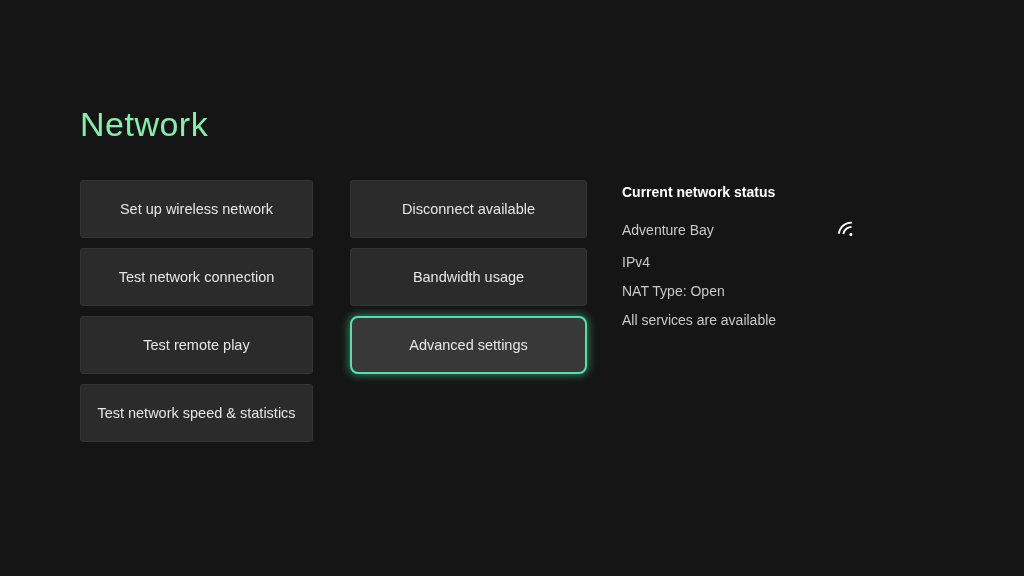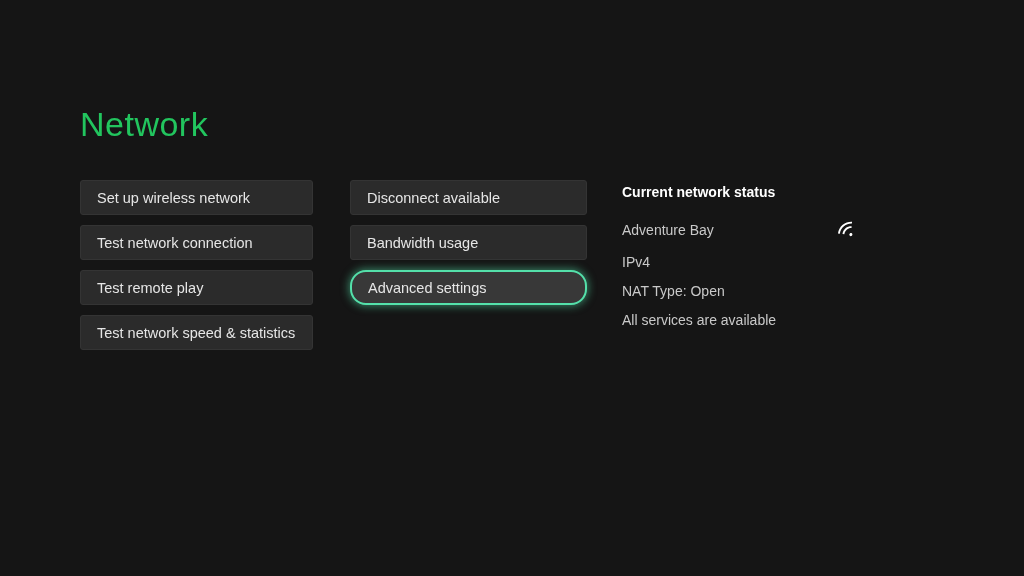--- a/index.html
+++ b/index.html
@@ -13,48 +13,49 @@
     position: relative;
     width: 1024px; height: 576px;
     background: #151515;
   }
   .page-title {
     position: absolute;
     left: 80px; top: 105px;
     font-size: 34px;
     font-weight: 400;
     letter-spacing: 0.5px;
-    color: #22c55e;
+    color: #86efac;
   }
   .col {
     position: absolute;
     top: 180px;
     display: flex;
     flex-direction: column;
     gap: 10px;
   }
   .col-left  { left: 80px;  width: 233px; }
   .col-right { left: 350px; width: 237px; }
   .menu-btn {
-    height: 35px;
+    height: 58px;
     background: #2b2b2b;
     border: 1px solid #343434;
     border-radius: 3px;
     display: flex;
     align-items: center;
     padding: 0 16px;
     color: #e6e6e6;
     font-size: 14.5px;
     cursor: pointer;
+    justify-content: center;
   }
   .menu-btn.selected {
     background: #383838;
     border: 2px solid var(--accent, #54e0aa);
     box-shadow: 0 0 9px 1px rgba(84, 224, 170, 0.55);
-    border-radius: 16px;
+    border-radius: 8px;
   }
   .status-panel {
     position: absolute;
     left: 622px; top: 184px;
     width: 320px;
     color: #c9c9c9;
     font-size: 14px;
   }
   .status-heading {
     color: #ffffff;

